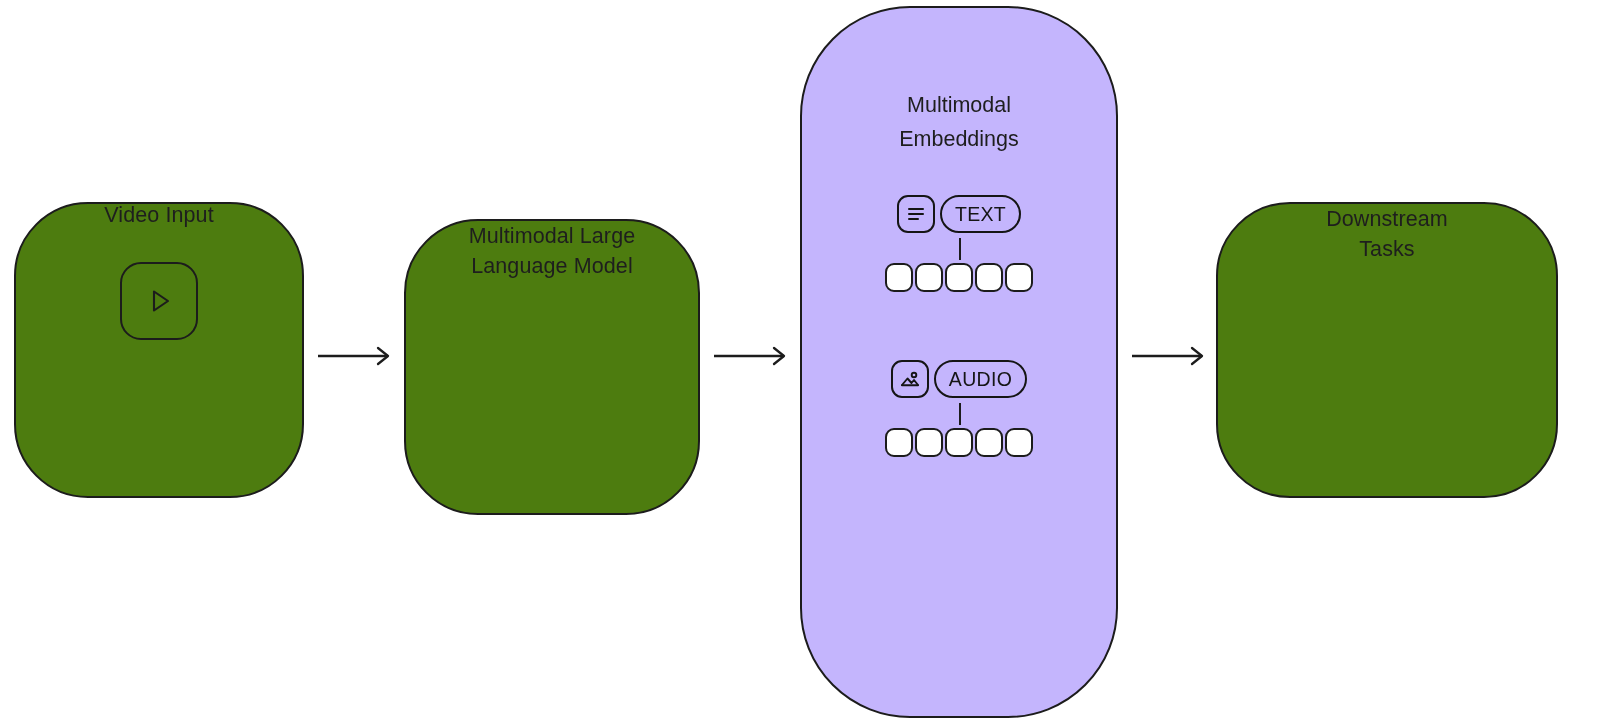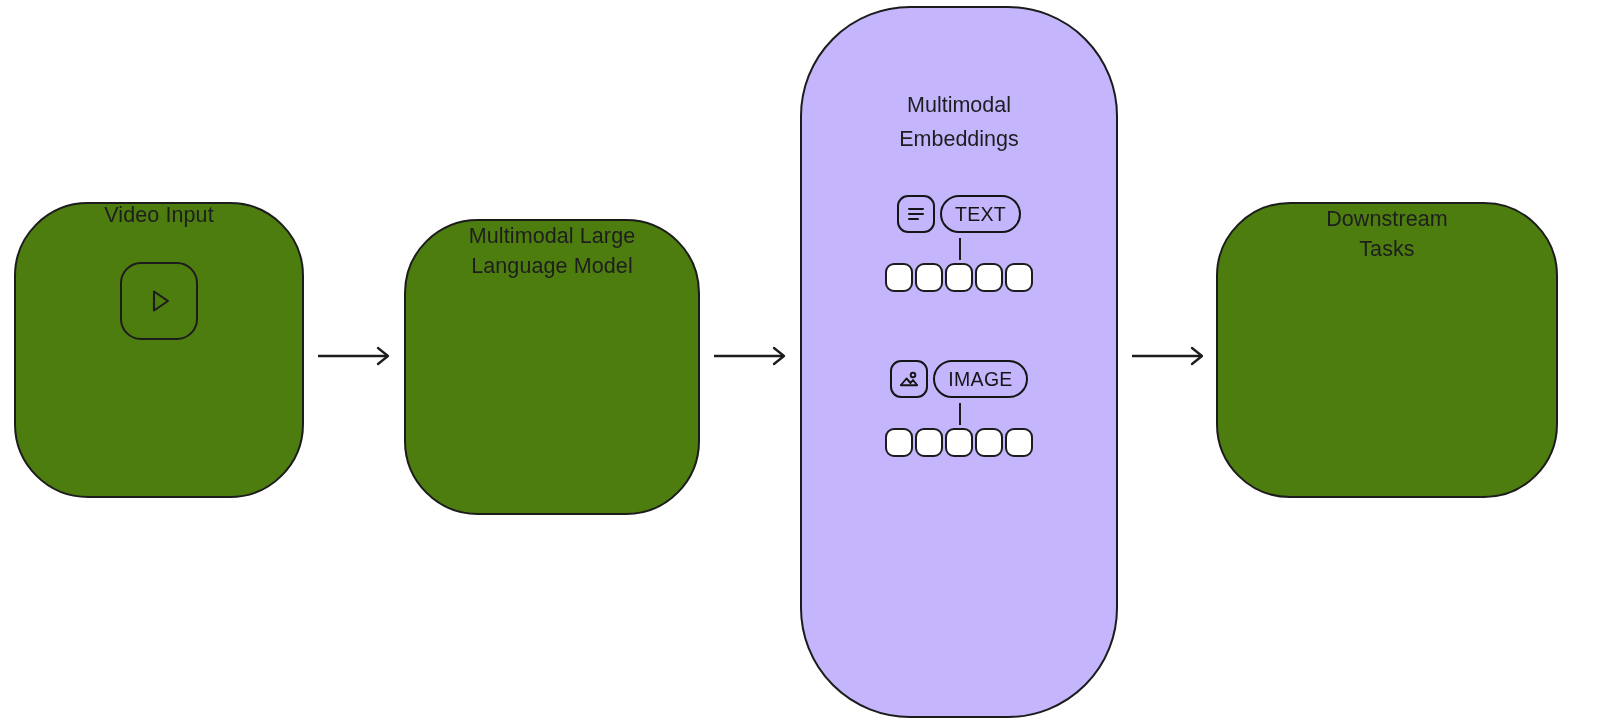--- a/index.html
+++ b/index.html
@@ -247,21 +247,21 @@
 
     <div class="modality-group" id="group-image">
       <div class="modality-head">
         <span class="mod-icon">
           <svg width="24" height="24" viewBox="0 0 24 24">
             <circle cx="16" cy="8" r="2.3" fill="none" stroke="#151515" stroke-width="1.9"></circle>
             <polyline points="4,18 9.5,11.5 13.5,16 16,13 20,18" fill="none" stroke="#151515" stroke-width="1.9" stroke-linecap="round" stroke-linejoin="round"></polyline>
             <line x1="4" y1="18.3" x2="20" y2="18.3" stroke="#151515" stroke-width="1.9" stroke-linecap="round"></line>
           </svg>
         </span>
-        <span class="mod-pill">IMAGE</span>
+        <span class="mod-pill">AUDIO</span>
       </div>
       <div class="connector"></div>
       <div class="cell-row">
         <span class="cell"></span>
         <span class="cell"></span>
         <span class="cell"></span>
         <span class="cell"></span>
         <span class="cell"></span>
       </div>
     </div>

